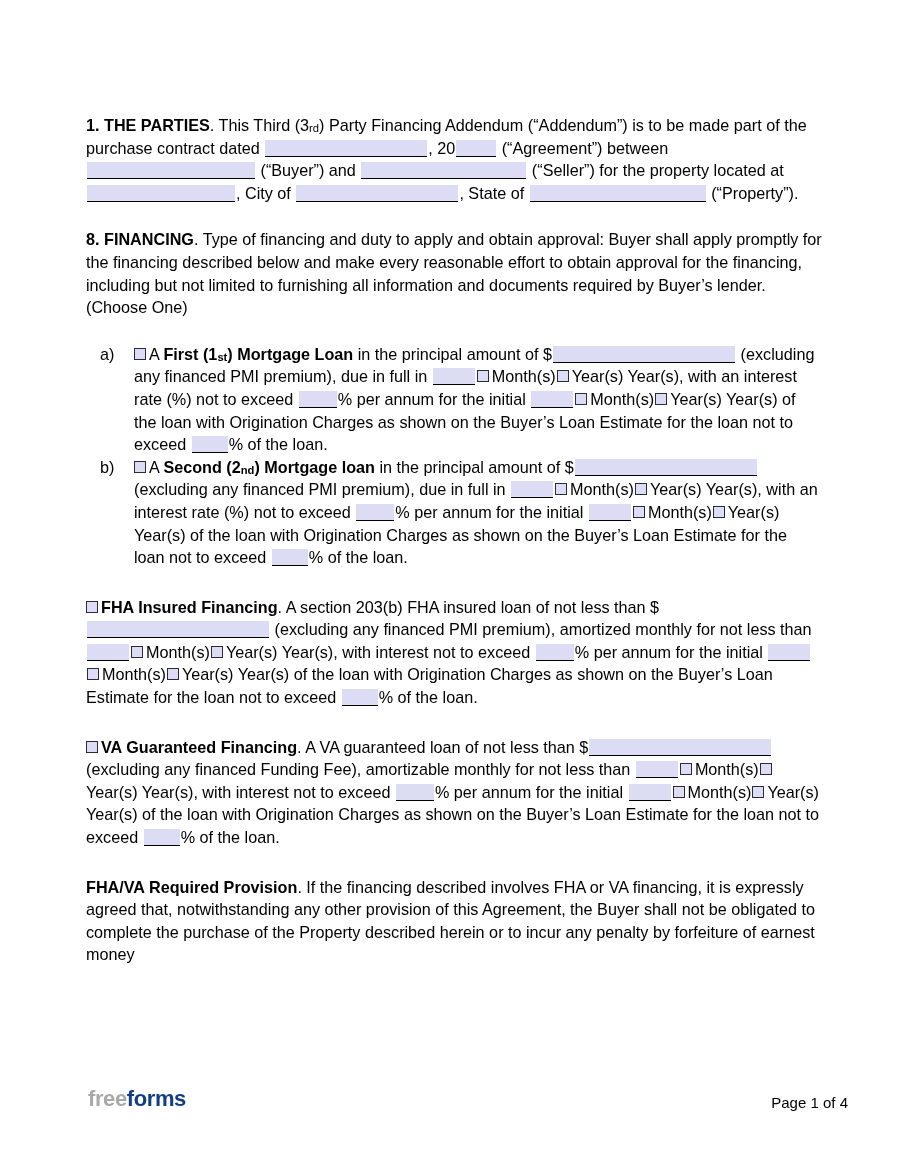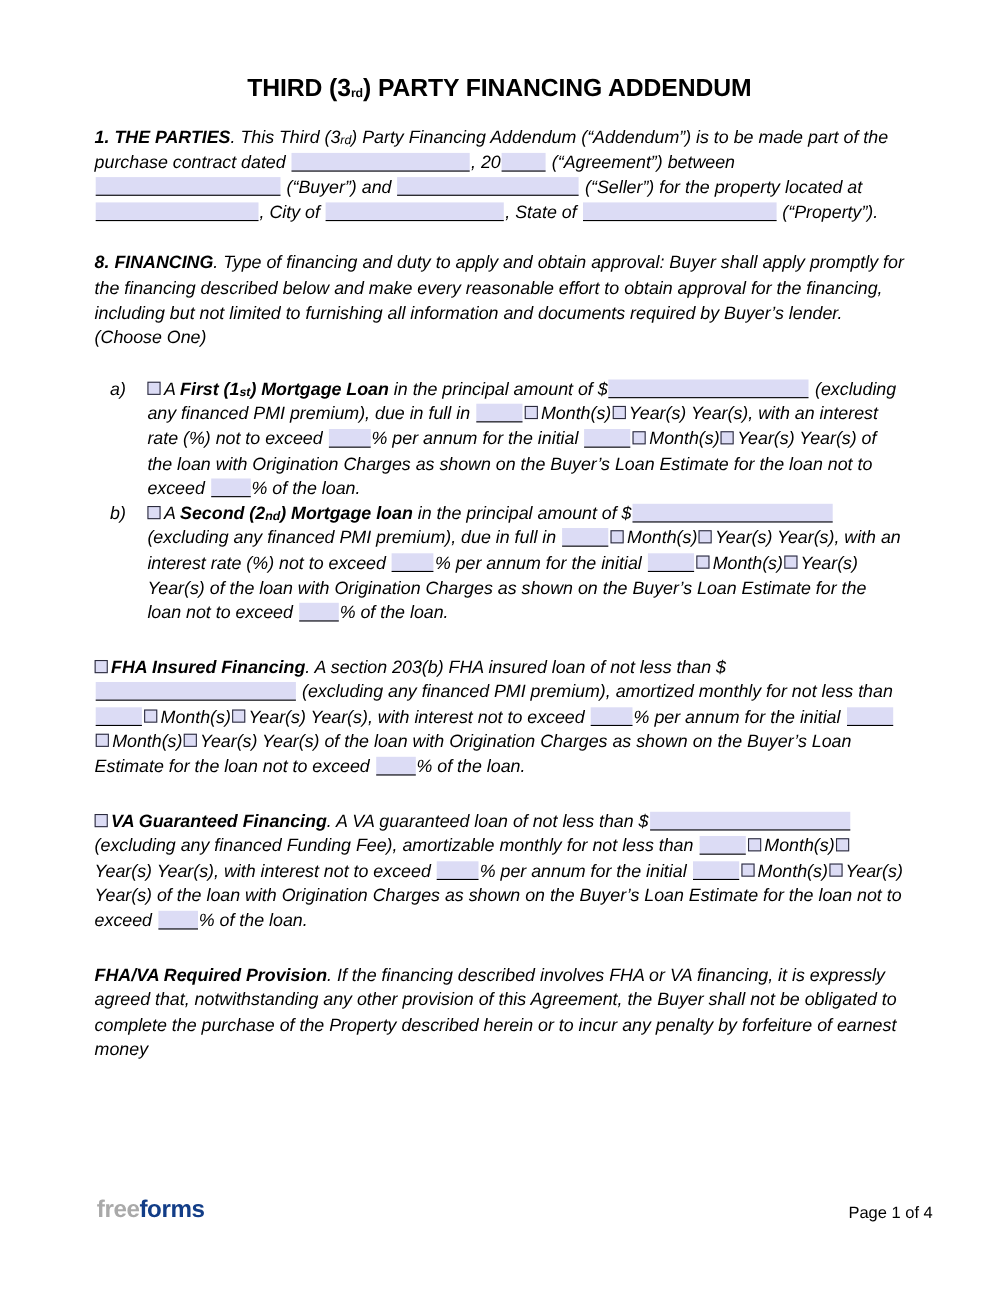--- a/index.html
+++ b/index.html
@@ -30,21 +30,20 @@
     font-size: 22.5px;
     font-weight: bold;
     letter-spacing: -0.1px;
     line-height: 1.1;
   }
   .body-area {
     position: absolute;
     left: 86px;
     top: 114px;
     width: 736px;
-    font-style: italic;
   }
   p.para {
     margin: 0;
     font-size: 16.2px;
     line-height: 22.6px;
     text-align: left;
   }
   .gap-md { height: 24px; }
   .gap-lg { height: 27px; }
   .indent1 {
@@ -119,23 +118,20 @@
     top: 1094px;
     font-size: 15px;
     color: #000000;
   }
 </style>
 </head>
 <body>
 
 <div class="page">
 
-  <div class="doc-title">
-    <span>THIRD (3</span><sub class="ord">rd</sub><span>) PARTY FINANCING ADDENDUM</span>
-  </div>
 
   <div class="body-area">
 
     <p class="para"><b>1. THE PARTIES</b><span>. This Third (3</span><sub class="ord">rd</sub><span>) Party Financing Addendum (“Addendum”) is to be made part of the purchase contract dated </span><span class="fld w-date"></span><span>, 20</span><span class="fld w-yr"></span><span> (“Agreement”) between </span><span class="fld w-name"></span><span> (“Buyer”) and </span><span class="fld w-name2"></span><span> (“Seller”) for the property located at </span><span class="fld w-addr"></span><span>, City of </span><span class="fld w-city"></span><span>, State of </span><span class="fld w-state"></span><span> (“Property”).</span></p>
 
     <div class="gap-md"></div>
 
     <p class="para"><b>8. FINANCING</b><span>. Type of financing and duty to apply and obtain approval: Buyer shall apply promptly for the financing described below and make every reasonable effort to obtain approval for the financing, including but not limited to furnishing all information and documents required by Buyer’s lender. (Choose One)</span></p>
 
     <div class="gap-md"></div>

